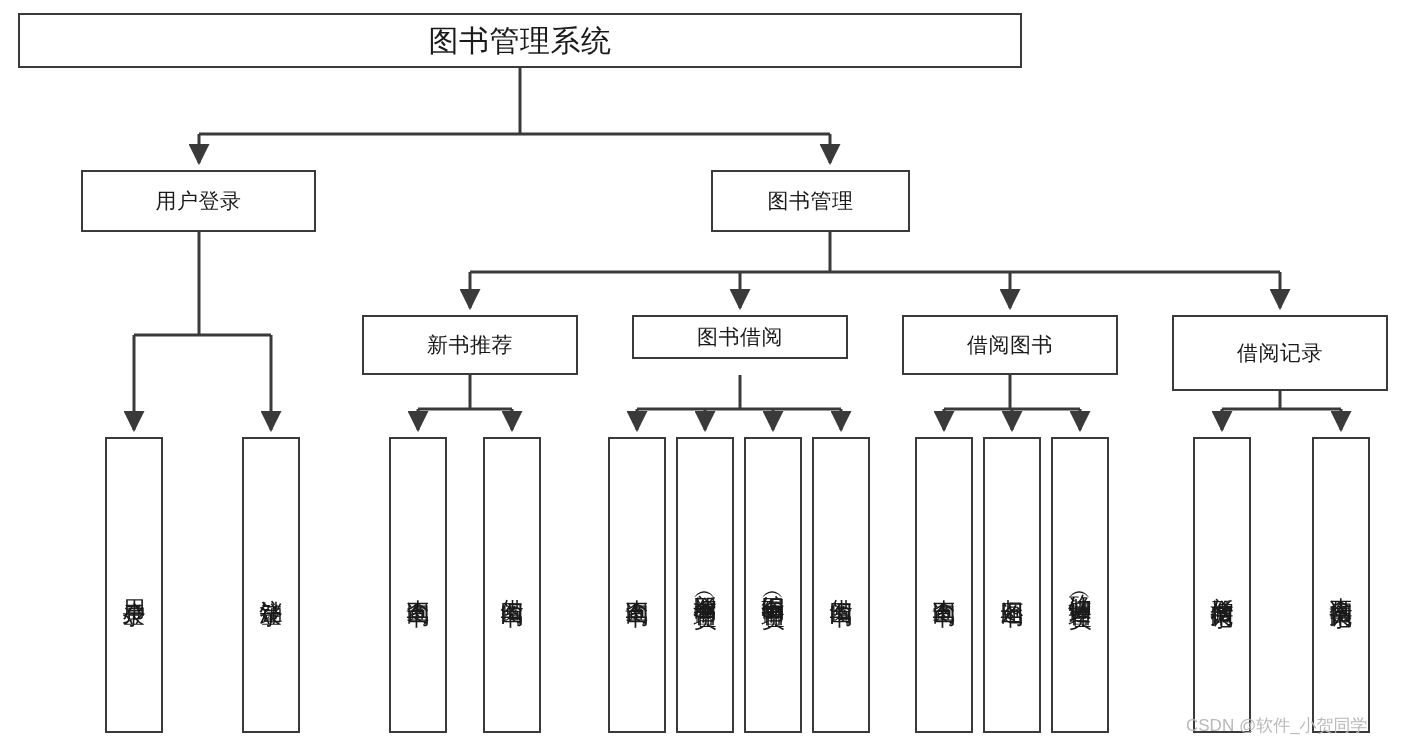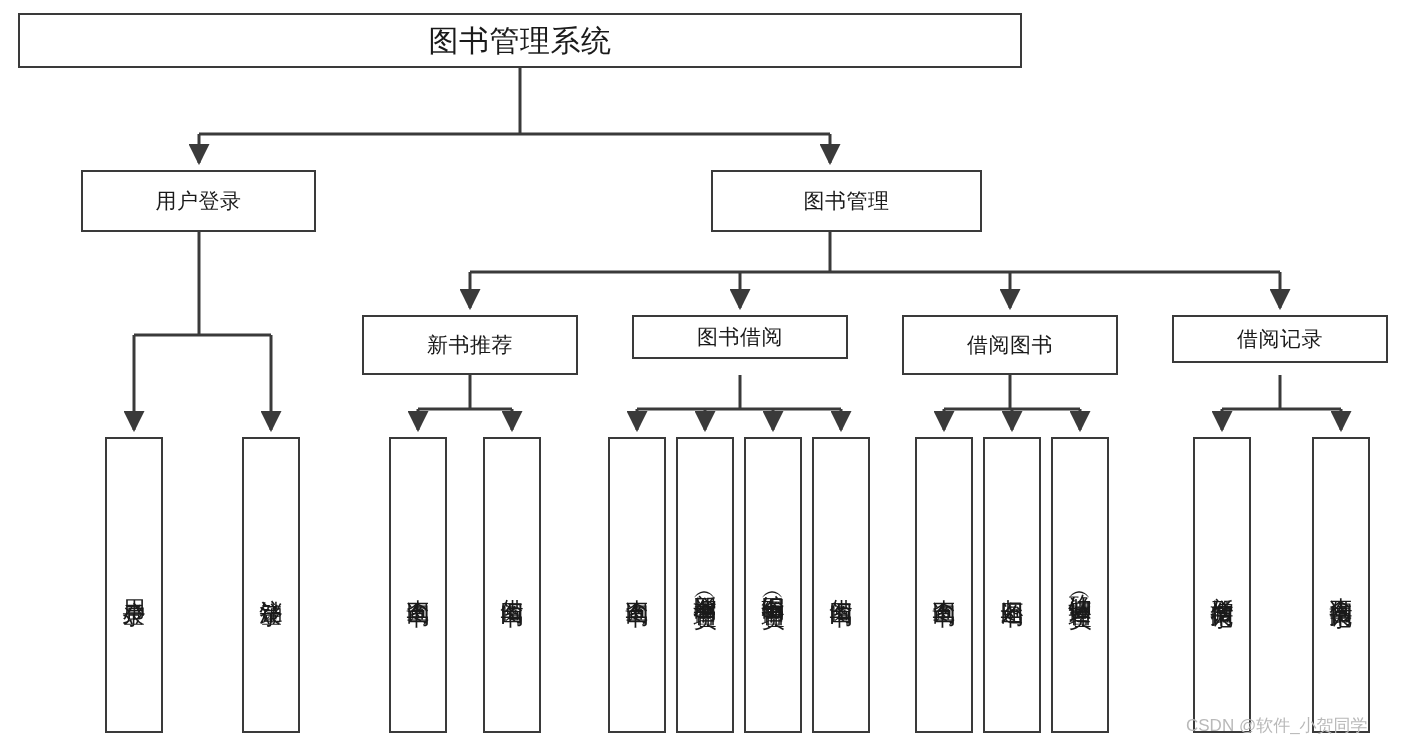--- a/index.html
+++ b/index.html
@@ -123,34 +123,34 @@
     </g>
   </svg>
 
   <div class="node h-node root" style="left:18px; top:13px; width:1004px; height:55px;">
     <span class="node-label">图书管理系统</span>
   </div>
 
   <div class="node h-node" style="left:81px; top:170px; width:235px; height:62px;">
     <span class="node-label">用户登录</span>
   </div>
-  <div class="node h-node" style="left:711px; top:170px; width:271px; height:62px;">
+  <div class="node h-node" style="left:711px; top:170px; width:199px; height:62px;">
     <span class="node-label">图书管理</span>
   </div>
 
   <div class="node h-node" style="left:362px; top:315px; width:216px; height:60px;">
     <span class="node-label">新书推荐</span>
   </div>
   <div class="node h-node" style="left:632px; top:315px; width:216px; height:44px;">
     <span class="node-label">图书借阅</span>
   </div>
   <div class="node h-node" style="left:902px; top:315px; width:216px; height:60px;">
     <span class="node-label">借阅图书</span>
   </div>
-  <div class="node h-node" style="left:1172px; top:315px; width:216px; height:48px;">
+  <div class="node h-node" style="left:1172px; top:315px; width:216px; height:76px;">
     <span class="node-label">借阅记录</span>
   </div>
 
   <div class="node v-node" style="left:105px; top:437px; width:58px; height:296px;">
     <span class="node-label">用户登录</span>
   </div>
   <div class="node v-node" style="left:242px; top:437px; width:58px; height:296px;">
     <span class="node-label">注销登录</span>
   </div>
   <div class="node v-node" style="left:389px; top:437px; width:58px; height:296px;">

